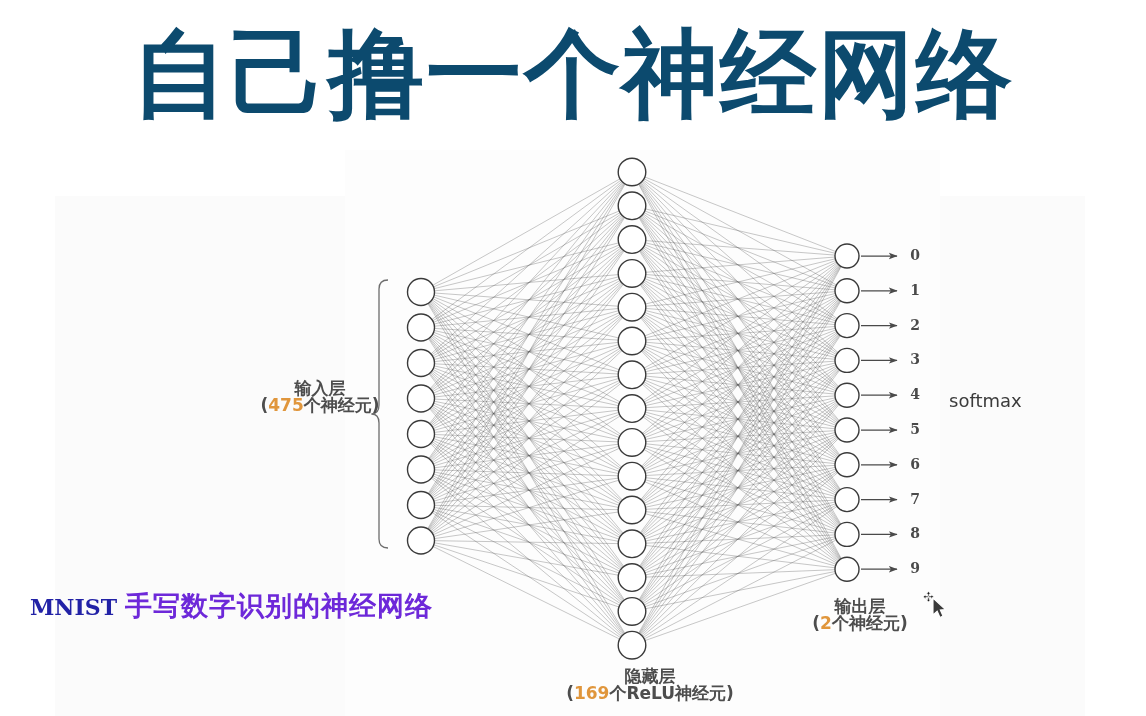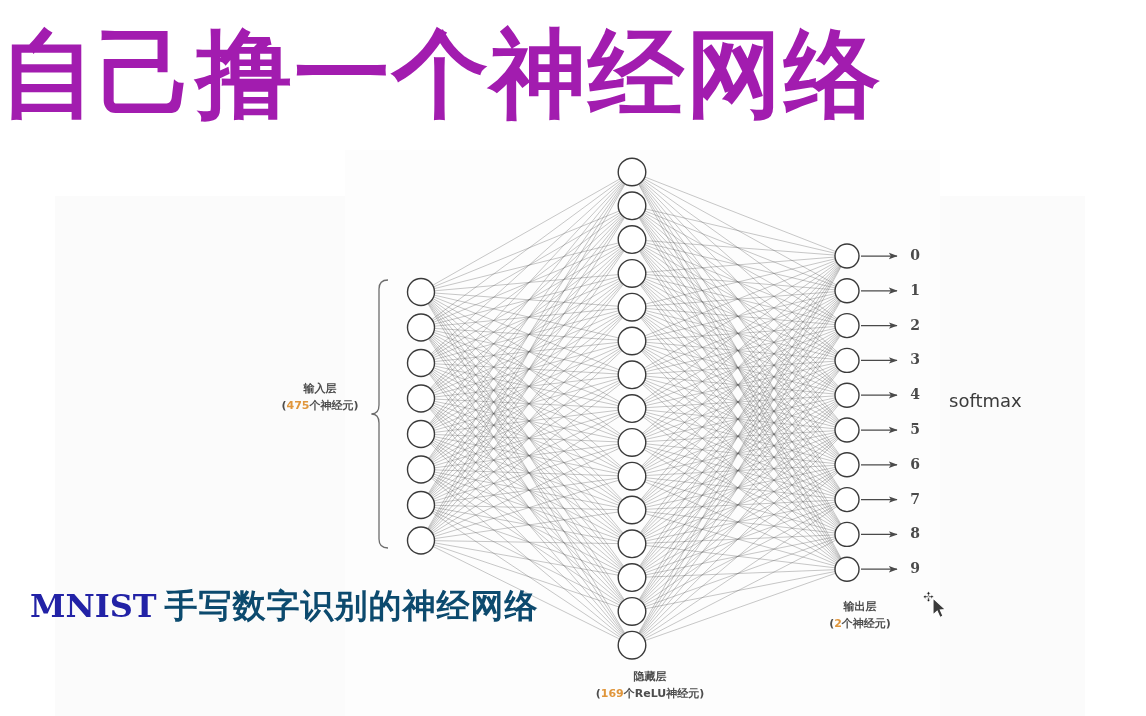--- a/index.html
+++ b/index.html
@@ -33,69 +33,69 @@
     height: 566px;
     background: #fdfdfd;
   }
 
   
   .title {
     position: absolute;
     left: 0px;
     top: 18px;
     width: 1146px;
-    text-align: left;
+    text-align: center;
     font-family: "DejaVu Serif", "Liberation Serif", serif;
     font-weight: bold;
     font-size: 96px;
     line-height: 112px;
     letter-spacing: 2px;
-    color: #a21caf;
+    color: #0c4a6e;
     white-space: nowrap;
     user-select: none;
   }
 
   
   .mnist-caption {
     position: absolute;
     left: 30px;
     top: 585px;
     white-space: nowrap;
     line-height: 42px;
   }
   .mnist-caption .en {
     font-family: "DejaVu Serif", "Liberation Serif", serif;
     font-weight: bold;
-    font-size: 32px;
+    font-size: 22px;
     color: #2222a6;
     letter-spacing: 0px;
   }
   .mnist-caption .cn {
     font-family: "DejaVu Sans", "Liberation Sans", sans-serif;
     font-weight: bold;
-    font-size: 33px;
-    color: #0c4a6e;
+    font-size: 27px;
+    color: #6d28d9;
     letter-spacing: 1px;
     margin-left: 8px;
   }
 
   
   #diagram {
     position: absolute;
     left: 0;
     top: 0;
   }
 
   
   .layer-label {
     position: absolute;
     text-align: center;
     font-family: "DejaVu Sans", "Liberation Sans", sans-serif;
     font-weight: bold;
-    font-size: 11px;
+    font-size: 17px;
     line-height: 17px;
     color: #4d4d4d;
     white-space: nowrap;
     user-select: none;
   }
   .layer-label .num { color: #e0963c; }
 
   #label-input  { left: 240px; top: 380px; width: 160px; }
   #label-hidden { left: 560px; top: 668px; width: 180px; }
   #label-output { left: 790px; top: 598px; width: 140px; }

